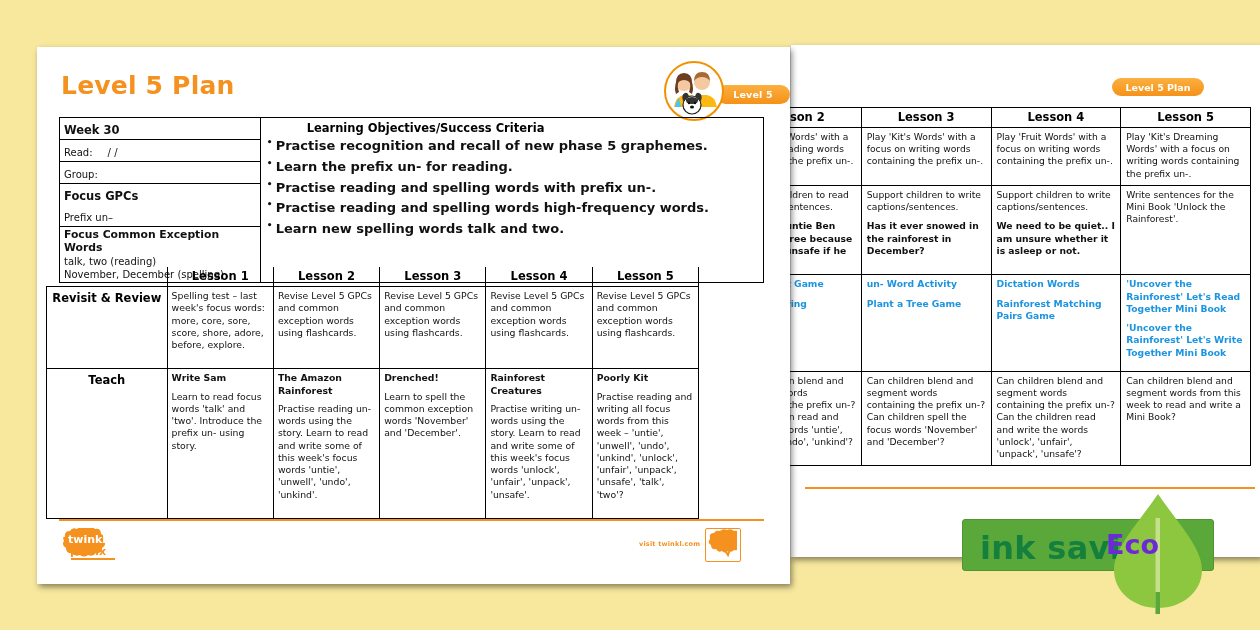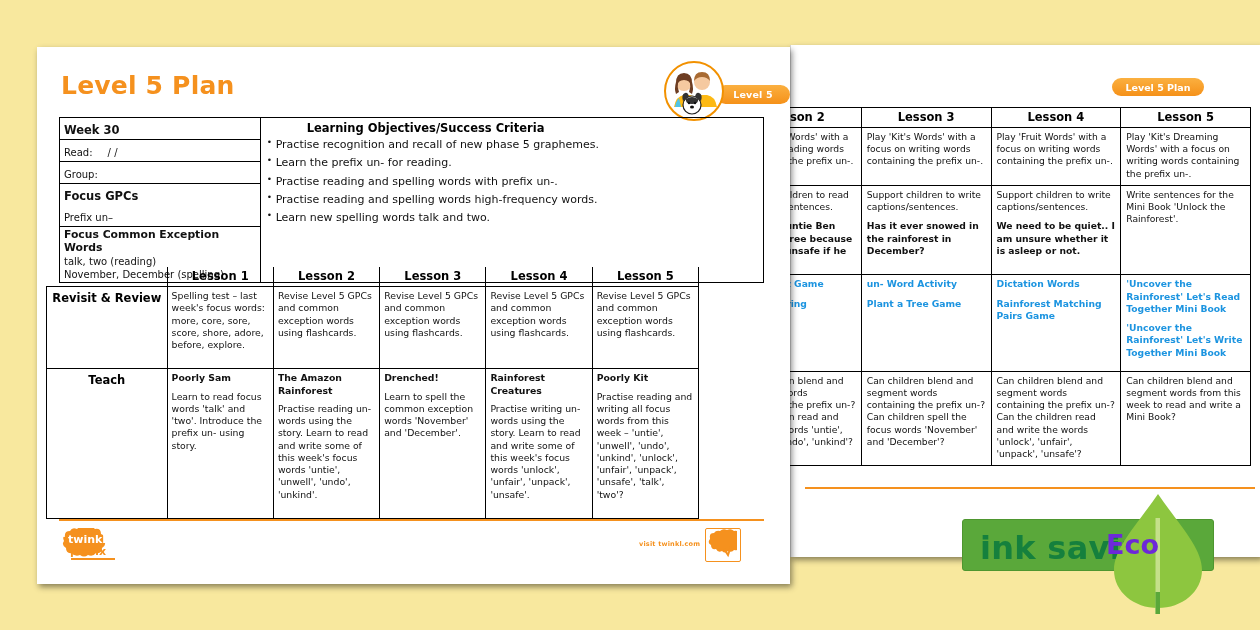--- a/index.html
+++ b/index.html
@@ -61,22 +61,22 @@
 
   
   .info-wrap{position:absolute;left:22px;top:70px;width:705px;}
   table.info{width:100%;table-layout:fixed;}
   table.info td{border:1.5px solid #000;vertical-align:top;padding:1px 4px;}
   .lbl-b{font-weight:bold;font-size:11.5px;color:#111;line-height:1.25;}
   .lbl-n{font-size:10px;color:#111;line-height:1.3;}
   .obj-head{font-weight:bold;font-size:11.5px;padding-bottom:3px;margin-left:40px;}
   ul.obj{margin:0;padding:0;list-style:none;}
   ul.obj li{
-    font-size:11px;color:#111;line-height:1.25;
-    padding:0 0 4.5px 9px;position:relative;
+    font-size:13px;color:#111;line-height:1.25;
+    padding:0 0 4.5px 9px;position:relative;font-weight:bold;
   }
   ul.obj li:before{
     content:"•";position:absolute;left:0;top:-1px;font-size:9px;
   }
 
   
   .less-wrap{position:absolute;left:9px;top:220px;width:653px;}
   table.less{width:100%;table-layout:fixed;}
   table.less td,table.less th{border:1.5px solid #000;vertical-align:top;}
   table.less th{
@@ -326,21 +326,21 @@
         <td class="cell">Spelling test – last week's focus words: more, core, sore, score, shore, adore, before, explore.</td>
         <td class="cell">Revise Level 5 GPCs and common exception words using flashcards.</td>
         <td class="cell">Revise Level 5 GPCs and common exception words using flashcards.</td>
         <td class="cell">Revise Level 5 GPCs and common exception words using flashcards.</td>
         <td class="cell">Revise Level 5 GPCs and common exception words using flashcards.</td>
       </tr>
 
       <tr>
         <td class="rowlab">Teach</td>
         <td class="cell">
-          <span class="cell-title">Poorly Sam</span>
+          <span class="cell-title">Write Sam</span>
           <span>Learn to read focus words 'talk' and 'two'. Introduce the prefix un- using story.</span>
         </td>
         <td class="cell">
           <span class="cell-title">The Amazon Rainforest</span>
           <span>Practise reading un- words using the story. Learn to read and write some of this week's focus words 'untie', 'unwell', 'undo', 'unkind'.</span>
         </td>
         <td class="cell">
           <span class="cell-title">Drenched!</span>
           <span>Learn to spell the common exception words 'November' and 'December'.</span>
         </td>

